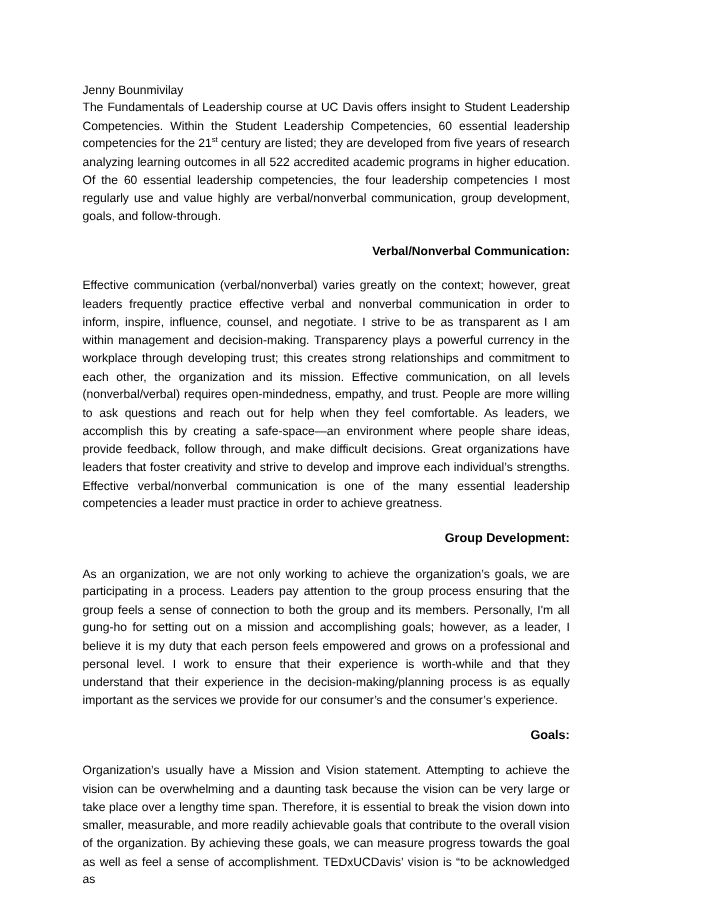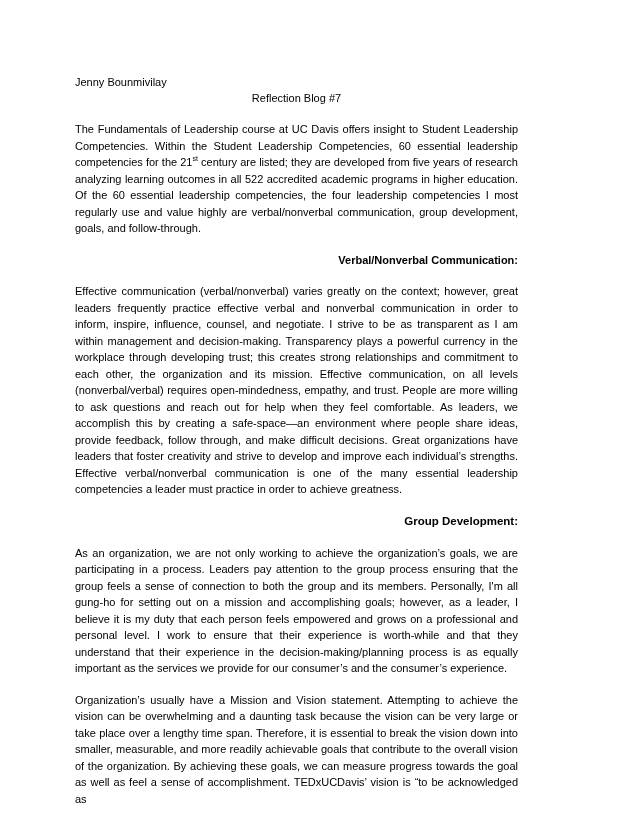--- a/index.html
+++ b/index.html
@@ -58,28 +58,28 @@
     line-height: 0;
   }
 </style>
 </head>
 <body>
 
 <div class="page">
 
   <div class="author">Jenny Bounmivilay</div>
 
-  <div class="doc-title">Reflection Blog #7</div>
 
   <p class="body"><span>The Fundamentals of Leadership course at UC Davis offers insight to Student Leadership Competencies.  Within the Student Leadership Competencies, 60 essential leadership competencies for the 21</span><sup>st</sup><span> century are listed; they are developed from five years of research analyzing learning outcomes in all 522 accredited academic programs in higher education.  Of the 60 essential leadership competencies, the four leadership competencies I most regularly use and value highly are verbal/nonverbal communication, group development, goals, and follow-through.</span></p>
 
   <div class="section-heading">Verbal/Nonverbal Communication:</div>
 
   <p class="body">Effective communication (verbal/nonverbal) varies greatly on the context; however, great leaders frequently practice effective verbal and nonverbal communication in order to inform, inspire, influence, counsel, and negotiate.  I strive to be as transparent as I am within management and decision-making.  Transparency plays a powerful currency in the workplace through developing trust; this creates strong relationships and commitment to each other, the organization and its mission.  Effective communication, on all levels (nonverbal/verbal) requires open-mindedness, empathy, and trust.  People are more willing to ask questions and reach out for help when they feel comfortable.  As leaders, we accomplish this by creating a safe-space—an environment where people share ideas, provide feedback, follow through, and make difficult decisions.  Great organizations have leaders that foster creativity and strive to develop and improve each individual’s strengths.   Effective verbal/nonverbal communication is one of the many essential leadership competencies a leader must practice in order to achieve greatness.</p>
 
   <div class="section-heading alt-heading">Group Development:</div>
 
   <p class="body alt">As an organization, we are not only working to achieve the organization’s goals, we are participating in a process.  Leaders pay attention to the group process ensuring that the group feels a sense of connection to both the group and its members.  Personally, I'm all gung-ho for setting out on a mission and accomplishing goals; however, as a leader, I believe it is my duty that each person feels empowered and grows on a professional and personal level.  I work to ensure that their experience is worth-while and that they understand that their experience in the decision-making/planning process is as equally important as the services we provide for our consumer’s and the consumer’s experience.</p>
 
+  <div class="section-heading alt-heading">Goals:</div>
 
   <p class="body alt">Organization’s usually have a Mission and Vision statement.  Attempting to achieve the vision can be overwhelming and a daunting task because the vision can be very large or take place over a lengthy time span.  Therefore, it is essential to break the vision down into smaller, measurable, and more readily achievable goals that contribute to the overall vision of the organization.  By achieving these goals, we can measure progress towards the goal as well as feel a sense of accomplishment.  TEDxUCDavis’ vision is “to be acknowledged as</p>
 
 </div>
 
 </body></html>

